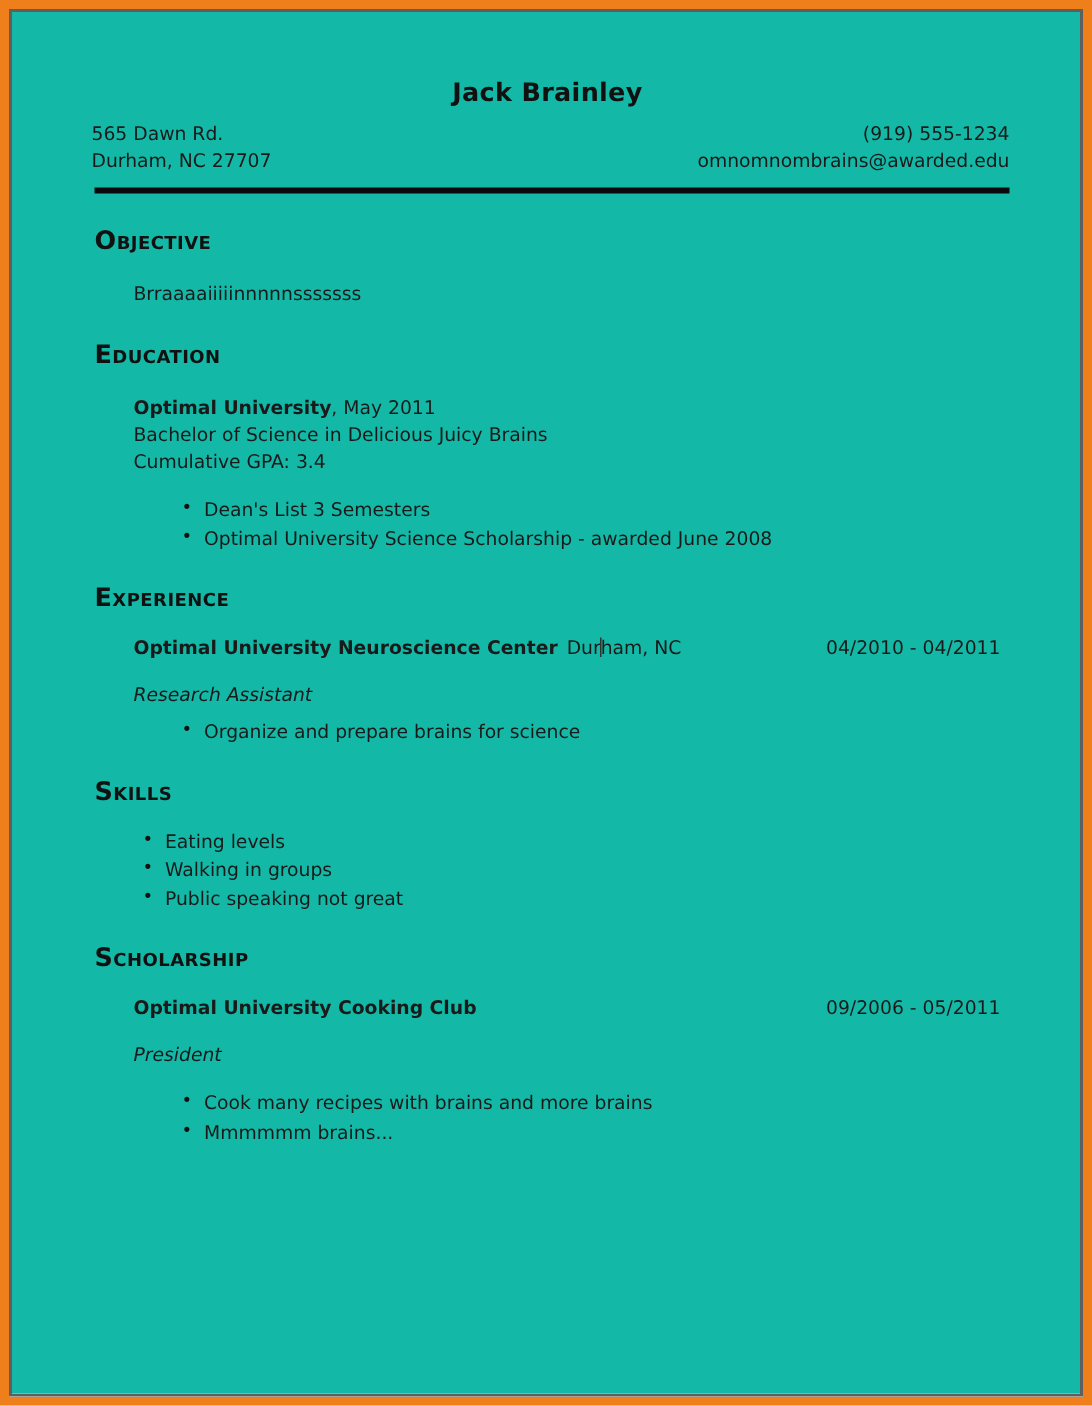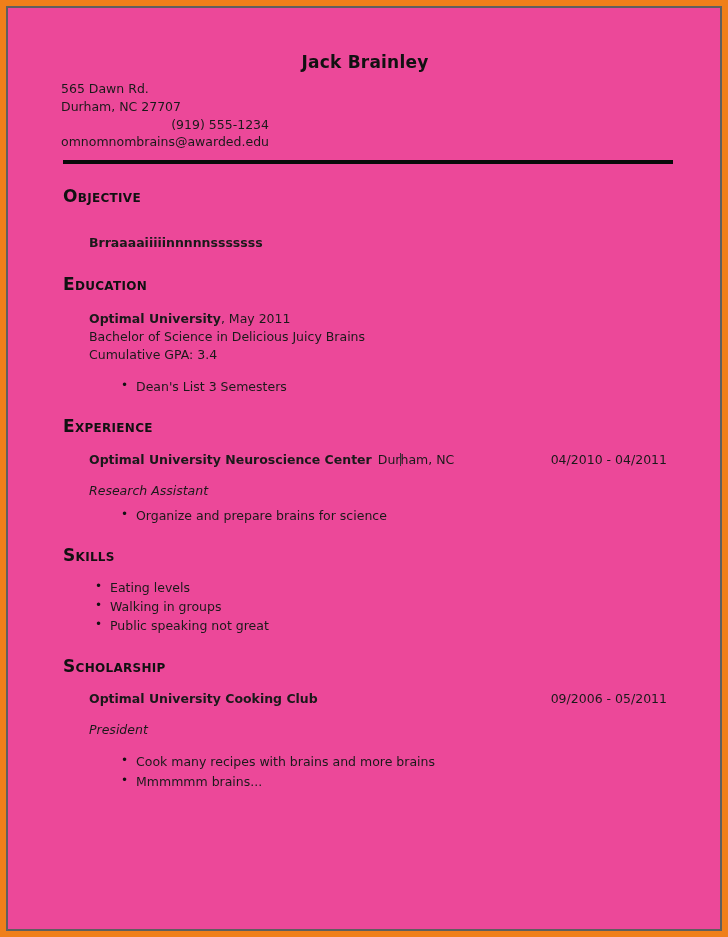--- a/index.html
+++ b/index.html
@@ -30,41 +30,40 @@
     background: #ffffff;
     overflow: hidden;
   }
   #sheet {
     position: absolute;
     left: 0; top: 0;
     width: 714px;
     height: 921px;
     box-sizing: border-box;
     padding: 0;
-    background: #ec4899;
+    background: #14b8a6;
   }
 
   
   .name {
     text-align: center;
     font-size: 17px;
     font-weight: bold;
     letter-spacing: .2px;
     color: #111111;
     padding-top: 44px;
   }
   .contact-row {
     display: flex;
     justify-content: space-between;
     align-items: flex-start;
     padding: 8px 49px 0 53px;
     font-size: 12.5px;
     color: #1a1a1a;
     line-height: 1.42;
-    flex-direction: column;
   }
   .contact-left { text-align: left; }
   .contact-right { text-align: right; }
   .contact-line { white-space: nowrap; }
 
   .rule {
     height: 4px;
     background: #0a0a0a;
     margin: 9px 49px 0 55px;
   }
@@ -84,21 +83,21 @@
   }
   .section-title.tight { margin-top: 21px; }
 
   .body-text {
     font-size: 12.5px;
     color: #1a1a1a;
     line-height: 1.45;
     margin-left: 26px;
   }
 
-  .objective-text { margin-top: 28px; font-weight: bold; }
+  .objective-text { margin-top: 17px; }
 
   .entry { margin-top: 16px; margin-left: 26px; }
   .entry-row {
     display: flex;
     justify-content: space-between;
     align-items: baseline;
     font-size: 12.5px;
     color: #1a1a1a;
   }
   .entry-title { font-weight: bold; }
@@ -175,20 +174,21 @@
       <div class="section">
         <div class="section-title">Education</div>
         <div class="entry">
           <div class="entry-line">
             <span class="entry-title">Optimal University</span><span class="entry-sub">, May 2011</span>
           </div>
           <div class="entry-line">Bachelor of Science in Delicious Juicy Brains</div>
           <div class="entry-line">Cumulative GPA: 3.4</div>
           <ul class="bullets gap">
             <li>Dean's List 3 Semesters</li>
+            <li>Optimal University Science Scholarship - awarded June 2008</li>
           </ul>
         </div>
       </div>
 
       <div class="section">
         <div class="section-title tight">Experience</div>
         <div class="entry">
           <div class="entry-row">
             <div>
               <span class="entry-title">Optimal University Neuroscience Center</span><span class="entry-loc"><span>Dur</span><span class="caret"></span><span>ham, NC</span></span>

